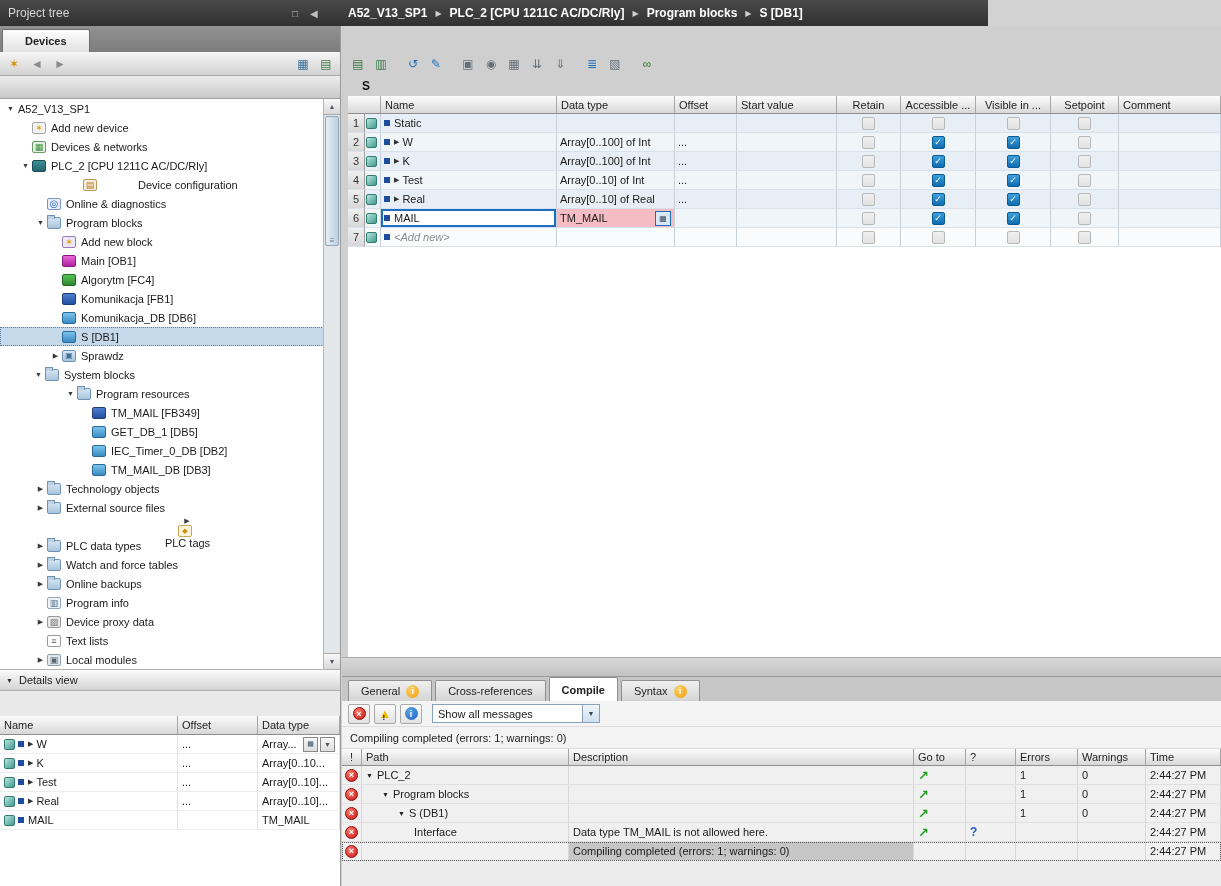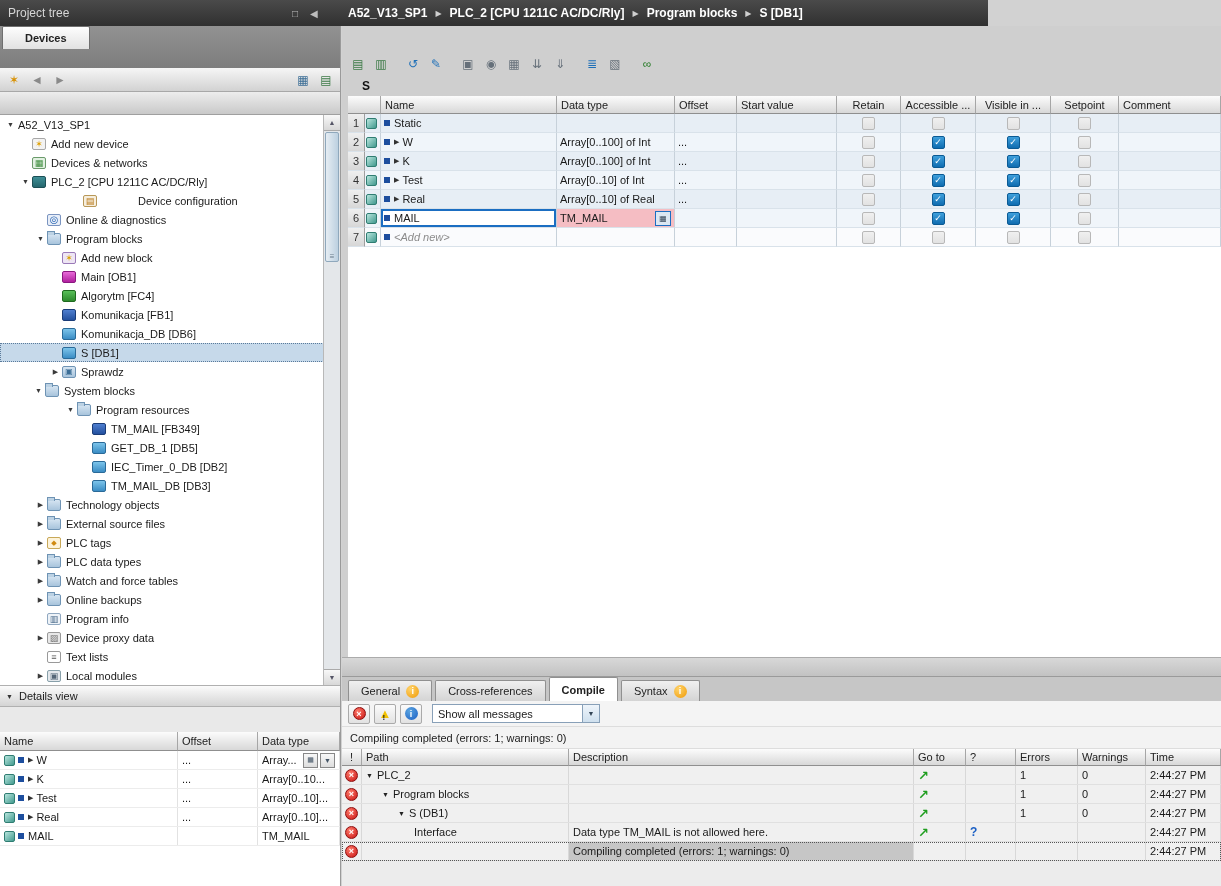--- a/index.html
+++ b/index.html
@@ -9,21 +9,21 @@
 
 .topbar{position:absolute;left:0;top:0;width:988px;height:26px;background:linear-gradient(#4a4a4a,#303030);color:#e8e8e8;display:flex;align-items:center}
 .pt-title{width:292px;padding-left:8px;font-size:12px;color:#d6d6d6}
 .win-icons{width:50px;display:flex;gap:12px;color:#bdbdbd;font-size:10px}
 .win-icons span{cursor:default}
 .breadcrumb{display:flex;align-items:center;padding-left:6px;gap:8px;font-size:12px;font-weight:bold;color:#fff}
 .crumb-sep{color:#cfcfcf;font-size:8px;font-weight:normal}
 
 
 .left{position:absolute;left:0;top:26px;width:341px;height:860px;background:#cfcfcf;border-right:1px solid #9a9a9a;display:flex;flex-direction:column}
-.dev-row{height:42px;background:linear-gradient(#929292,#7d7d7d);display:flex;flex-shrink:0}
+.dev-row{height:26px;background:linear-gradient(#929292,#7d7d7d);display:flex;align-items:flex-end;flex-shrink:0}
 .dev-tab{height:23px;margin-left:2px;padding:0 22px;background:linear-gradient(#fdfdfd,#e2e2e2);border:1px solid #6f6f6f;border-bottom:none;font-weight:bold;display:flex;align-items:center;color:#222;border-radius:2px 2px 0 0}
 .left-tb{height:24px;background:linear-gradient(#f6f6f6,#d2d2d2);border-bottom:1px solid #a8a8a8;display:flex;align-items:center;padding:0 4px;flex-shrink:0}
 .left-tb .spacer{flex:1}
 .tbgroup{display:flex;align-items:center;gap:3px}
 .tbico{width:20px;height:18px;display:inline-flex;align-items:center;justify-content:center;font-size:12px;color:#556;border-radius:2px}
 .tbico.sep{margin-left:9px}
 .left-strip{height:23px;background:linear-gradient(#ededed,#c9c9c9);border-bottom:1px solid #9f9f9f;flex-shrink:0}
 
 
 .tree{position:relative;height:570px;background:#fff;overflow:hidden;flex-shrink:0}
@@ -273,21 +273,21 @@
         <div class="titem" style="padding-left: 34px;">
           <span class="texp">▶</span>
           <span class="ticon i-folder"></span>
           <span class="tlab">Technology objects</span>
         </div>
         <div class="titem" style="padding-left: 34px;">
           <span class="texp">▶</span>
           <span class="ticon i-folder"></span>
           <span class="tlab">External source files</span>
         </div>
-        <div class="titem" style="padding-left: 34px;">
+        <div class="titem" style="padding-left: 34px; flex-direction: column;">
           <span class="texp">▶</span>
           <span class="ticon i-tags"></span>
           <span class="tlab">PLC tags</span>
         </div>
         <div class="titem" style="padding-left: 34px;">
           <span class="texp">▶</span>
           <span class="ticon i-folder"></span>
           <span class="tlab">PLC data types</span>
         </div>
         <div class="titem" style="padding-left: 34px;">

